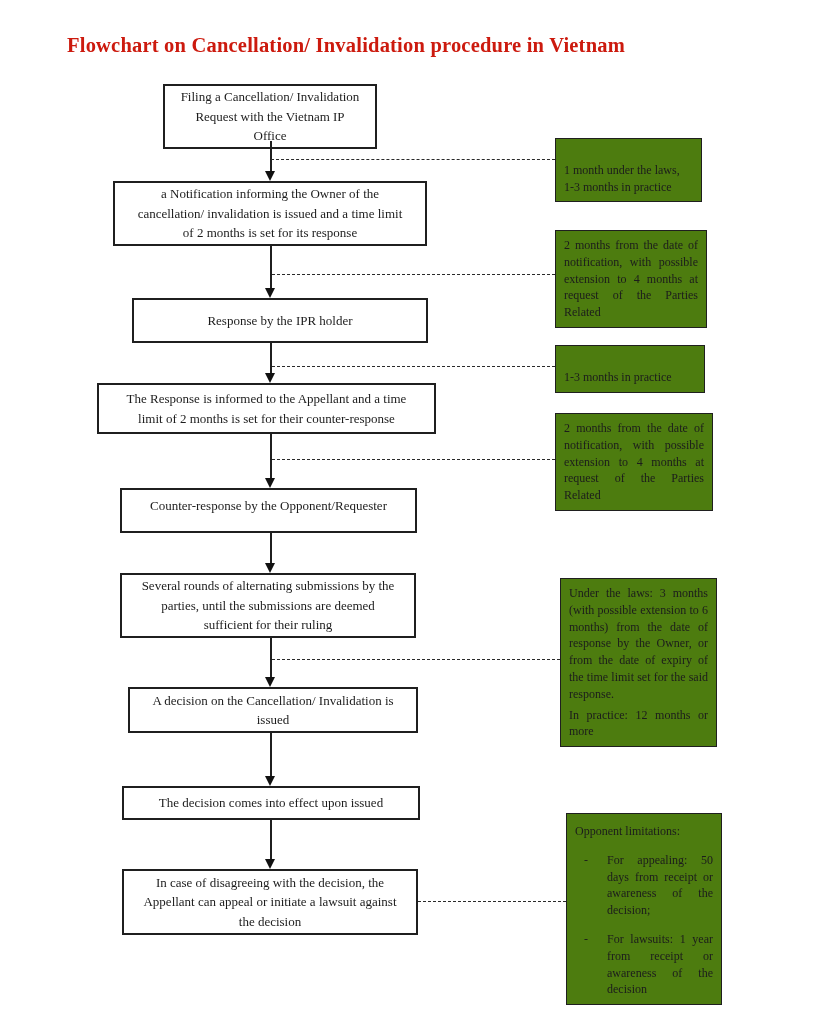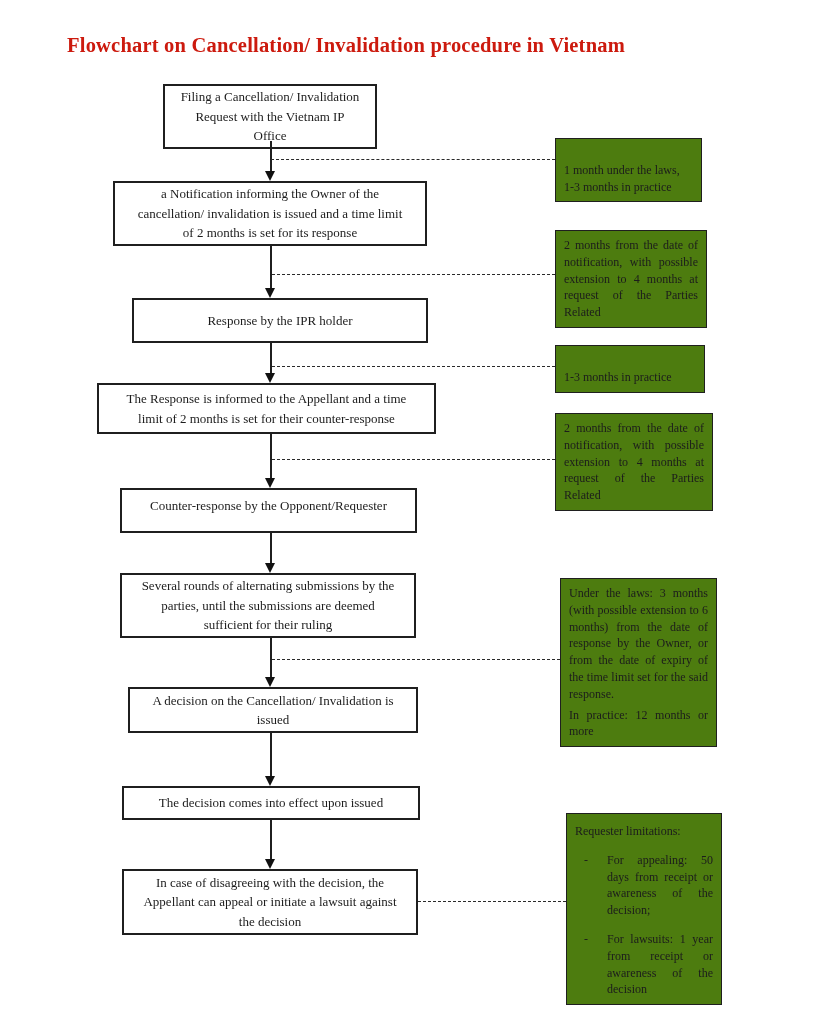--- a/index.html
+++ b/index.html
@@ -180,21 +180,21 @@
   <div class="note-box" style="left:555px; top:413px; width:158px; min-height:88px;">
     <span>2 months from the date of notification, with possible extension to 4 months at request of the Parties Related</span>
   </div>
 
   <div class="note-box" style="left:560px; top:578px; width:157px; min-height:161px;">
     <div class="para1">Under the laws: 3 months (with possible extension to 6 months) from the date of response by the Owner, or from the date of expiry of the time limit set for the said response.</div>
     <div class="para2">In practice: 12 months or more</div>
   </div>
 
   <div class="note-box" style="left:566px; top:813px; width:156px; min-height:175px; padding-top:9px;">
-    <div class="note-title">Requester limitations:</div>
+    <div class="note-title">Opponent limitations:</div>
     <div class="note-item">
       <span class="dash">-</span>
       <span>For appealing: 50 days from receipt or awareness of the decision;</span>
     </div>
     <div class="note-item">
       <span class="dash">-</span>
       <span>For lawsuits: 1 year from receipt or awareness of the decision</span>
     </div>
   </div>
 

